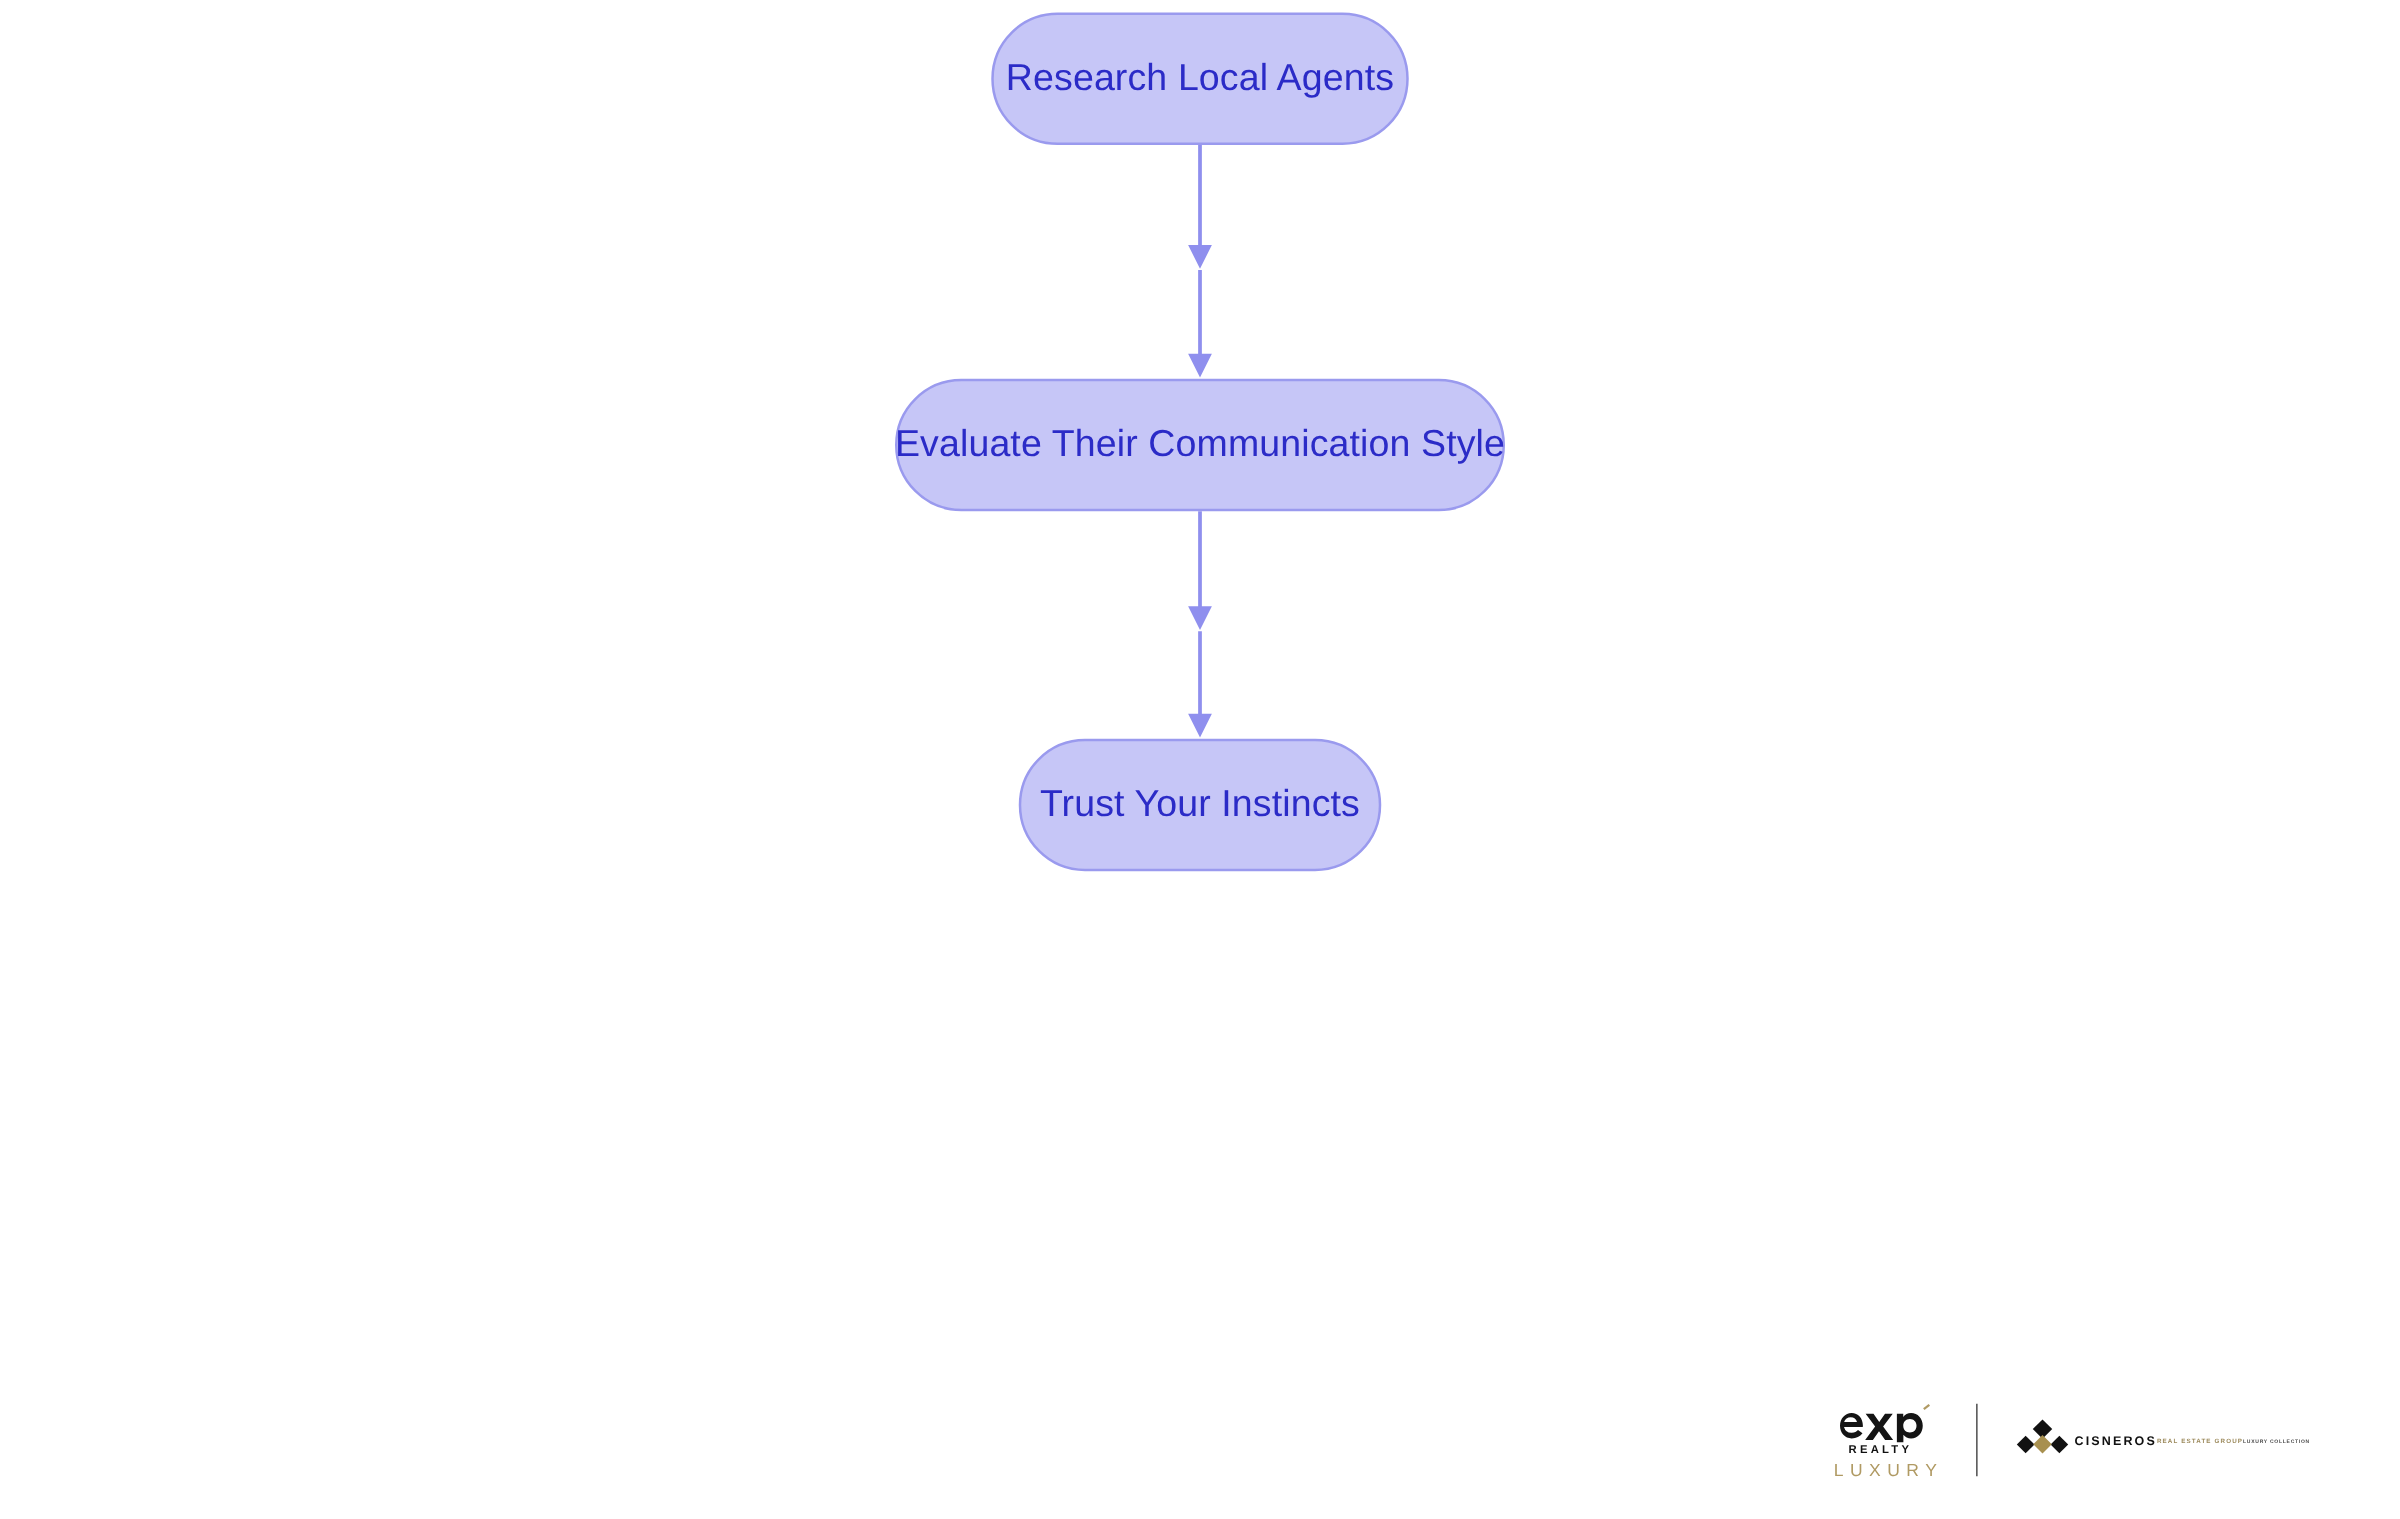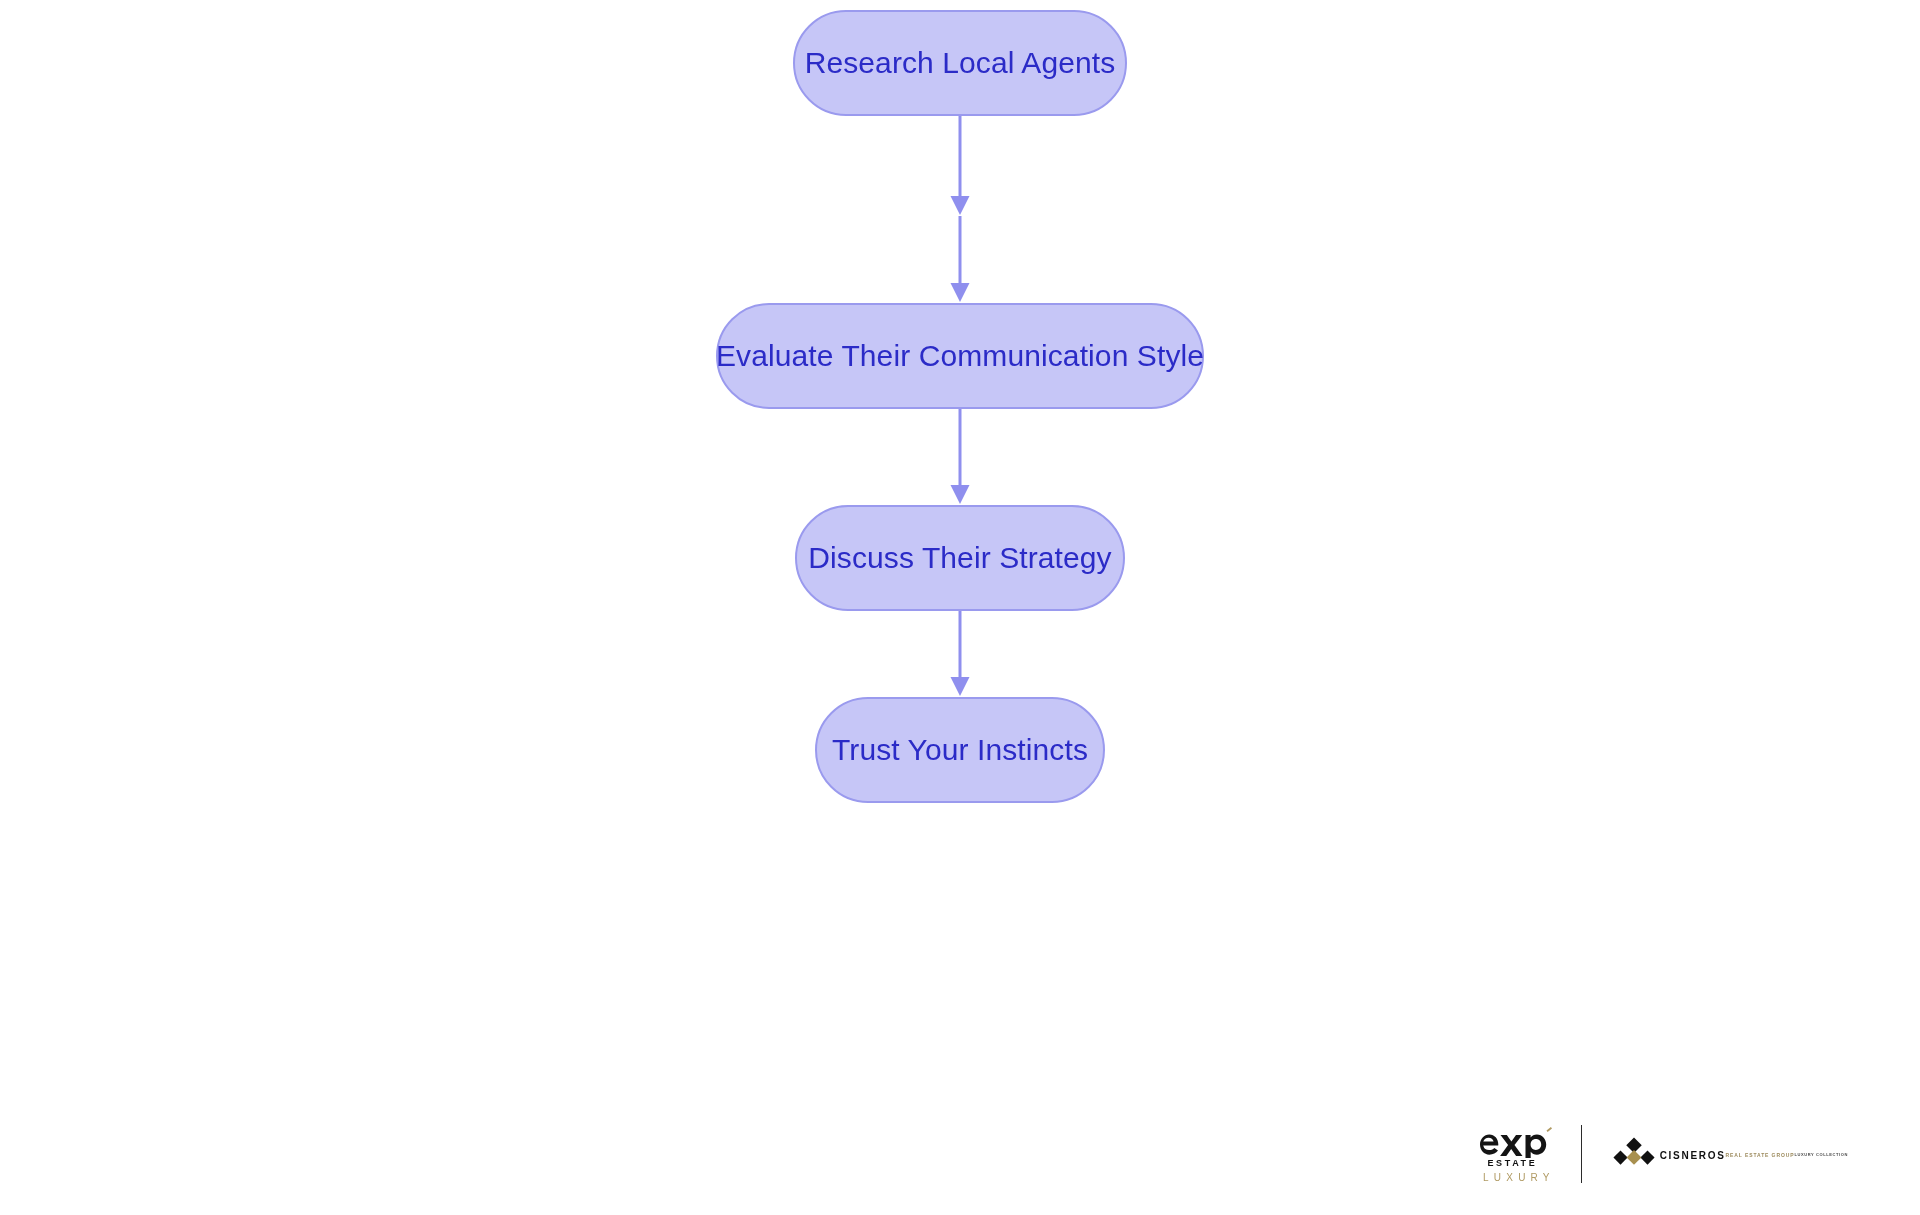--- a/index.html
+++ b/index.html
@@ -104,21 +104,21 @@
   .exp-wordmark svg { display: block; }
   .exp-realty {
     font-size: 9px;
     letter-spacing: 2.6px;
     color: #111111;
     font-weight: 700;
     margin-top: 1px;
     margin-left: -10px;
   }
   .exp-luxury {
-    font-size: 10px;
+    font-size: 14px;
     letter-spacing: 5.2px;
     color: #b09a63;
     font-weight: 400;
     margin-top: 5px;
     margin-left: 3px;
   }
   .brand-divider {
     width: 1px;
     height: 58px;
     background: #2b2b2b;
@@ -182,23 +182,20 @@
       <span class="node-label">Evaluate Their Communication Style</span>
     </div>
 
     <div class="connector conn-3">
       <svg width="24" height="96" viewBox="0 0 24 96" aria-hidden="true">
         <line x1="12" y1="0" x2="12" y2="78" stroke="#8f8fee" stroke-width="3"></line>
         <polygon points="12,95 2.5,76 21.5,76" fill="#8f8fee"></polygon>
       </svg>
     </div>
 
-    <div class="node node-4">
-      <span class="node-label">Discuss Their Strategy</span>
-    </div>
 
     <div class="connector conn-4">
       <svg width="24" height="86" viewBox="0 0 24 86" aria-hidden="true">
         <line x1="12" y1="0" x2="12" y2="68" stroke="#8f8fee" stroke-width="3"></line>
         <polygon points="12,85 2.5,66 21.5,66" fill="#8f8fee"></polygon>
       </svg>
     </div>
 
     <div class="node node-5">
       <span class="node-label">Trust Your Instincts</span>
@@ -215,21 +212,21 @@
 
         <path d="M13.5 21.5 H3.2 a6.2 6.2 0 0 0 6.2 4.6 c2.3 0 3.9-.8 5-2.1 l3.6 2.6 c-2 2.6-4.9 4.1-8.7 4.1 C4.1 30.7 0 26.3 0 20.6 S4.1 10.4 9.3 10.4 c5.2 0 9 4.2 9 10 0 .4 0 .8-.1 1.1 z M3.3 17.6 h10.3 c-.6-2.5-2.4-3.9-5-3.9 c-2.6 0-4.6 1.5-5.3 3.9 z" fill="#141414"></path>
 
         <path d="M20.5 10.9 h6.3 l4.6 6.6 l4.6-6.6 h6.2 l-7.7 10.2 l8 10.8 h-6.4 l-4.9-7 l-4.9 7 h-6.2 l8-10.8 z" fill="#141414"></path>
 
         <path d="M45.5 10.9 h5.1 v2.6 c1.4-2 3.6-3.1 6.3-3.1 c5.3 0 9.3 4.4 9.3 10.2 s-4 10.1-9.3 10.1 c-2.6 0-4.8-1-6.2-2.9 V34 h-5.2 z m10.4 15 c3.1 0 5.3-2.2 5.3-5.4 s-2.2-5.4-5.3-5.4 s-5.3 2.2-5.3 5.4 s2.2 5.4 5.3 5.4 z" fill="#141414"></path>
 
         <path d="M66.5 6.5 l4.4-3.4 l1.1 1.5 l-4.4 3.4 z" fill="#b09a63"></path>
       </svg>
     </div>
-    <div class="exp-realty">ESTATE</div>
+    <div class="exp-realty">REALTY</div>
     <div class="exp-luxury">LUXURY</div>
   </div>
 
   <div class="brand-divider"></div>
 
   <div class="brand-cisneros">
     <svg class="cis-diamonds" viewBox="0 0 52 34" aria-hidden="true">
       <rect x="26" y="0.5" width="11" height="11" transform="rotate(45 26 0.5)" fill="#111111"></rect>
       <rect x="12.5" y="13.5" width="10" height="10" transform="rotate(45 12.5 13.5)" fill="#111111"></rect>
       <rect x="39.5" y="13.5" width="10" height="10" transform="rotate(45 39.5 13.5)" fill="#111111"></rect>

